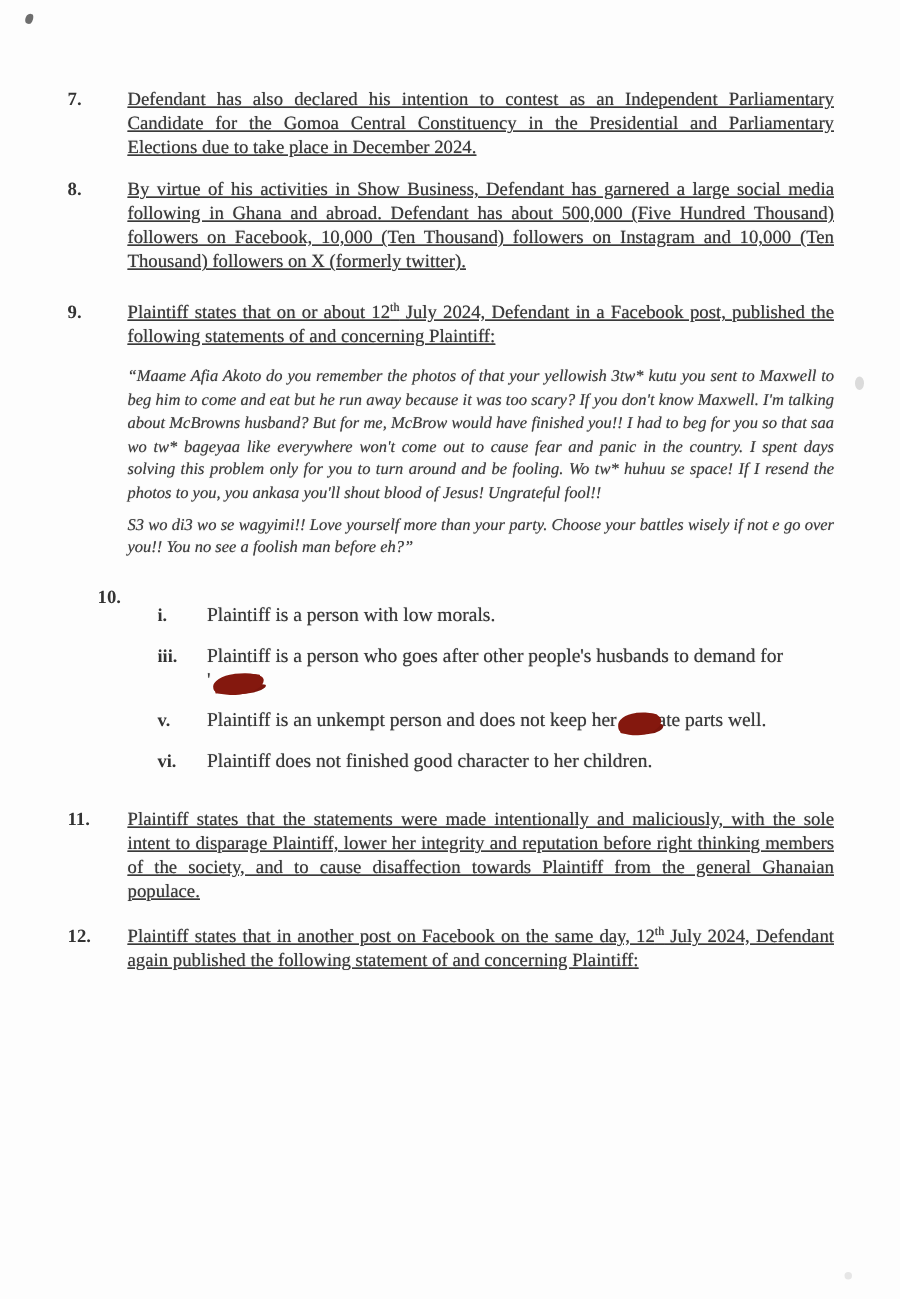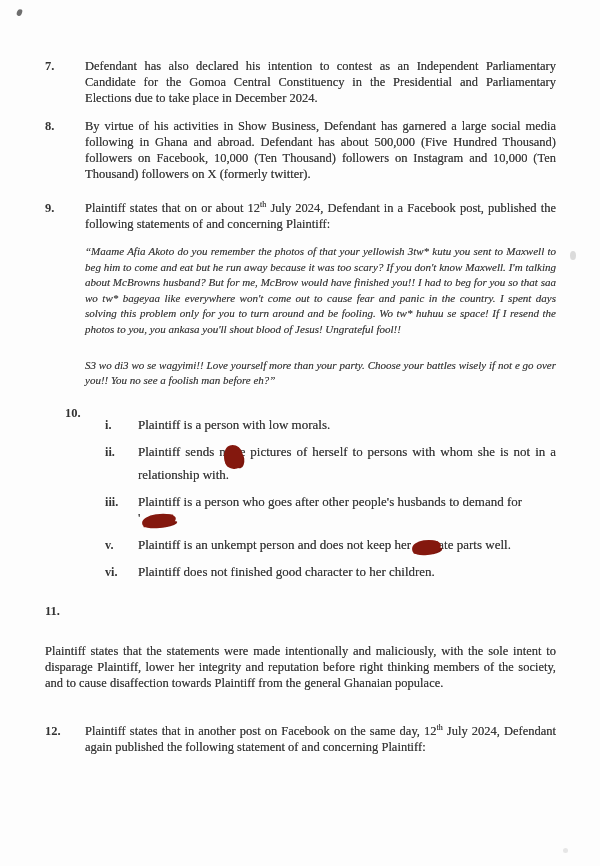--- a/index.html
+++ b/index.html
@@ -19,20 +19,21 @@
   .pnum{
     flex:0 0 40px;width:40px;
     font-size:12.5px;font-weight:bold;line-height:16px;
     color:#333;
   }
   .pbody{flex:1;min-width:0;}
   .ptext{
     font-size:12.5px;line-height:16px;
     text-align:justify;
     text-shadow:0 0 0.5px rgba(58,58,58,0.75);
+    text-decoration:underline;
   }
   sup.sup{font-size:8px;line-height:0;vertical-align:super;margin-top:22px;}
   .quote{
     font-style:italic;
     font-size:11px;line-height:15.6px;
     text-align:justify;
     margin-top:12px;
     color:#3f3f3f;
     text-shadow:0 0 0.5px rgba(63,63,63,0.7);
   }
@@ -46,22 +47,22 @@
     flex:1;min-width:0;
     font-size:13px;line-height:16px;
     text-align:justify;
     text-shadow:0 0 0.5px rgba(58,58,58,0.75);
   }
   
   .para.p7{margin-bottom:12px;}
   .para.p8{margin-bottom:18px;}
   .para.p9{margin-bottom:16px;}
   .para.p10{margin-bottom:12px;margin-left:20px;}
-  .para.p11{margin-bottom:32px;flex-direction:column;}
-  .quote + .quote{margin-top:20px;}
+  .para.p11{margin-bottom:14px;}
+  .quote + .quote{margin-top:5px;}
   
   .redact{
     display:inline-block;
     background:#84180e;
     border-radius:48% 60% 52% 55% / 55% 48% 62% 45%;
     transform:rotate(-7deg);
     margin:0 -3px -2px -2px;
     box-shadow:5px 4px 0 -4px #7a150c, -4px 3px 0 -5px #8e2012, 2px -3px 0 -4px #8e2012;
   }
   
@@ -111,24 +112,20 @@
       </div>
       <div class="para p10">
         <span class="pnum">10.</span>
         <div class="pbody">
           <div class="items">
             <div class="item">
               <span class="rnum">i.</span>
               <div class="itext">Plaintiff is a person with low morals.</div>
             </div>
             <div class="item">
-              <span class="rnum">ii.</span>
-              <div class="itext">Plaintiff sends n<span class="redact" style="width: 19px; height: 24px; vertical-align: -11px; background: rgb(132, 24, 14);"></span>e pictures of herself to persons with whom she is not in a relationship with.</div>
-            </div>
-            <div class="item">
               <span class="rnum">iii.</span>
               <div class="itext">Plaintiff is a person who goes after other people's husbands to demand for<br>' <span class="redact" style="width: 34px; height: 14px; vertical-align: -4px; background: rgb(132, 24, 14);"></span></div>
             </div>
             <div class="item">
               <span class="rnum">v.</span>
               <div class="itext">Plaintiff is an unkempt person and does not keep her <span class="redact" style="width: 29px; height: 15px; vertical-align: -4px; background: rgb(132, 24, 14);"></span>ate parts well.</div>
             </div>
             <div class="item">
               <span class="rnum">vi.</span>
               <div class="itext">Plaintiff does not finished good character to her children.</div>

